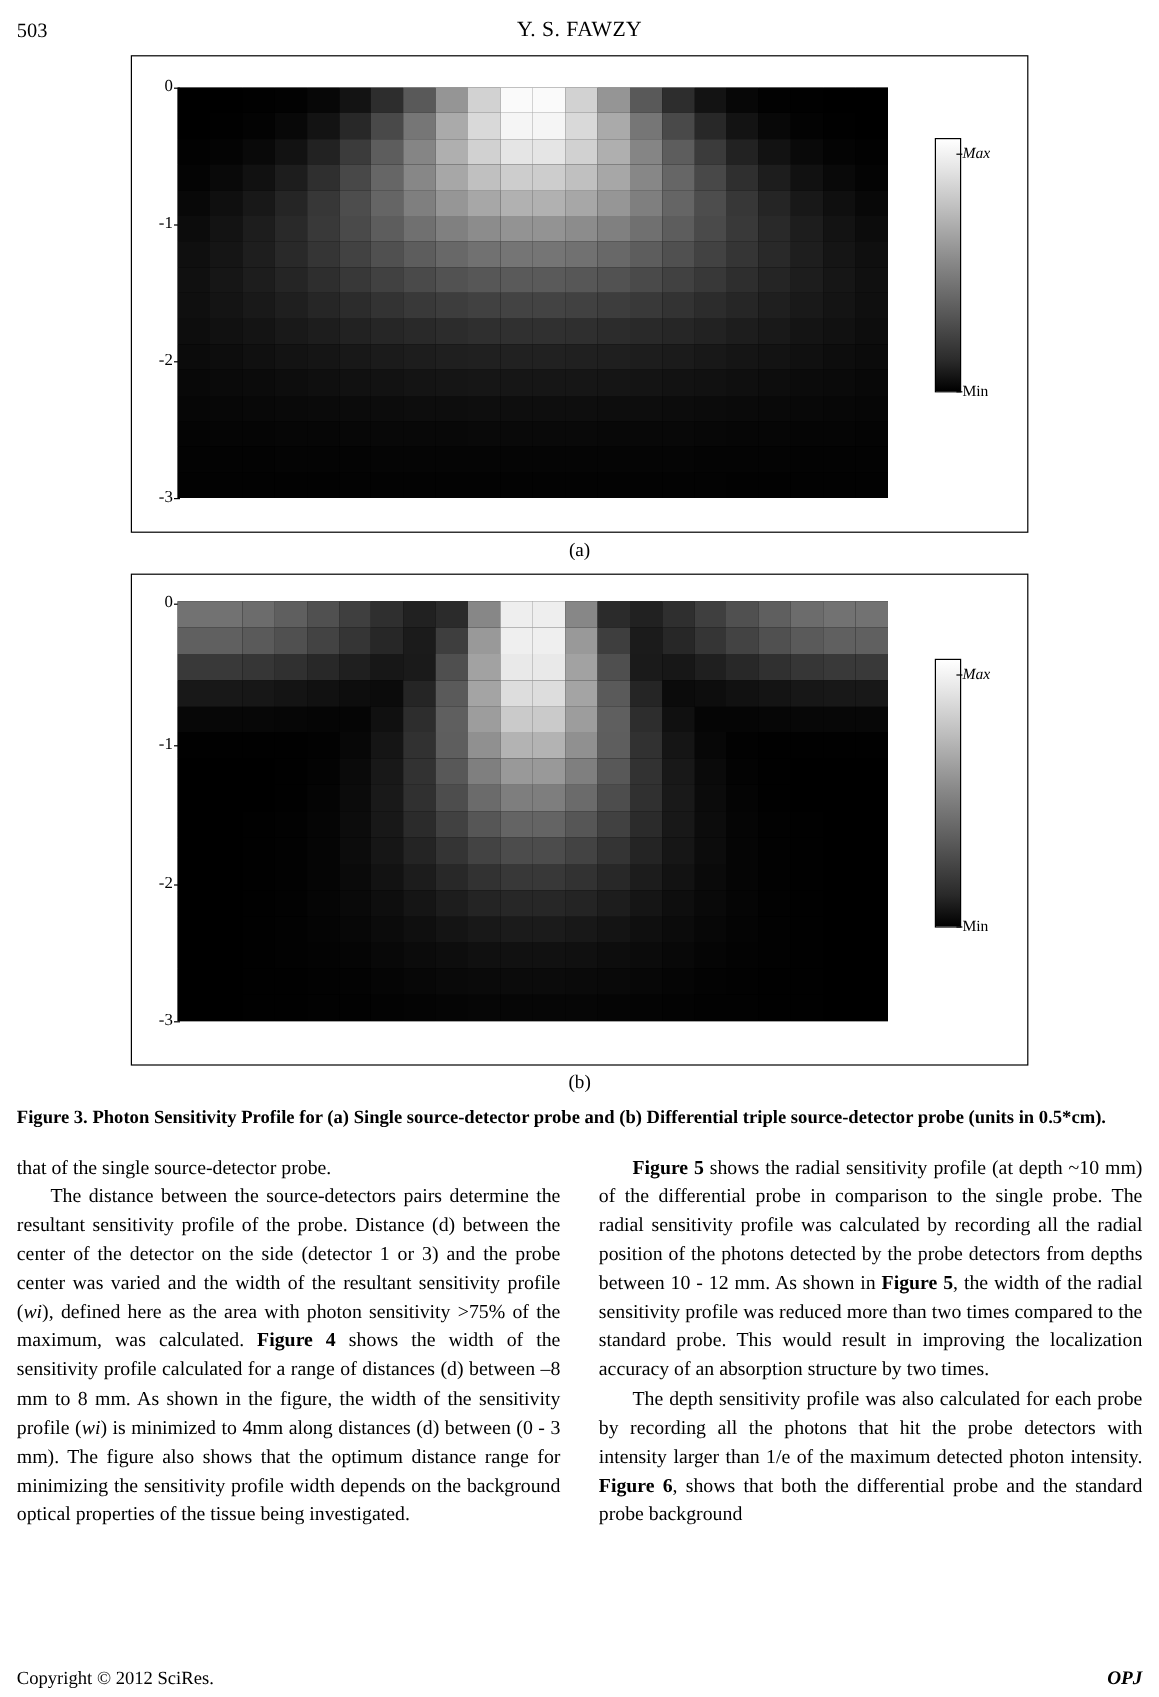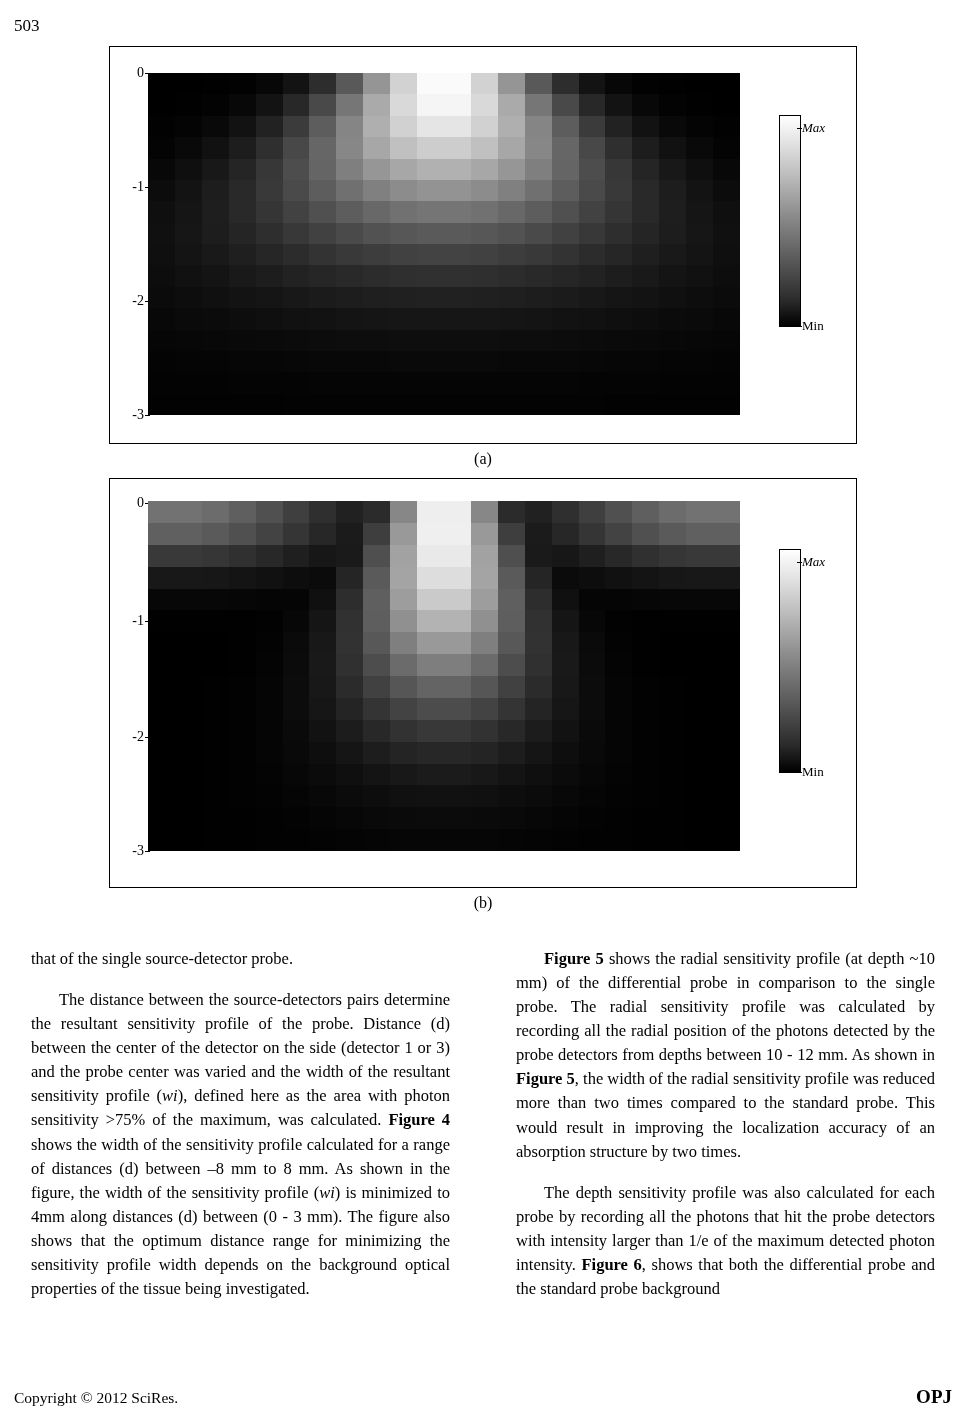--- a/index.html
+++ b/index.html
@@ -148,48 +148,50 @@
     display: flex;
     gap: 32px;
     margin-top: 18px;
   }
   .col {
     width: 453px;
     font-size: 16.5px;
     line-height: 1.46;
     text-align: justify;
   }
-  .col p { margin: 17px; }
+  .col p { margin: 0; }
   .col p.indent { text-indent: 28px; }
   .b { font-weight: bold; }
   .i { font-style: italic; }
 
   
   .footer {
     position: absolute;
     left: 14px;
     right: 14px;
     bottom: 16px;
     display: flex;
     justify-content: space-between;
     align-items: baseline;
     font-size: 15.5px;
   }
   .footer .right {
     font-weight: bold;
-    font-size: 19px;
+    font-style: italic;
+    font-size: 16px;
   }
 </style>
 </head>
 <body>
 
 <div class="page">
 
   <div class="running-head">
     <div class="page-number">503</div>
+    <div class="head-title">Y. S. FAWZY</div>
   </div>
 
   <div class="figure-block fig-a">
     <div class="fig-frame">
       <div class="y-axis">
         <div class="ytick" style="top:26px;">0</div>
         <div class="ytick" style="top:140px;">-1</div>
         <div class="ytick" style="top:254px;">-2</div>
         <div class="ytick" style="top:368px;">-3</div>
       </div>
@@ -922,20 +924,21 @@
           </div>
       </div>
       <div class="colorbar">
         <div class="cb-label cb-max">Max</div>
         <div class="cb-label cb-min">Min</div>
       </div>
     </div>
     <div class="fig-caption-letter">(b)</div>
   </div>
 
+  <div class="fig-caption">Figure 3. Photon Sensitivity Profile for (a) Single source-detector probe and (b) Differential triple source-detector probe (units in 0.5*cm).</div>
 
   <div class="columns">
     <div class="col">
       <p><span>that of the single source-detector probe.</span></p>
       <p class="indent"><span>The distance between the source-detectors pairs determine the resultant sensitivity profile of the probe. Distance (d) between the center of the detector on the side (detector 1 or 3) and the probe center was varied and the width of the resultant sensitivity profile (</span><span class="i">wi</span><span>), defined here as the area with photon sensitivity &gt;75% of the maximum, was calculated. </span><span class="b">Figure 4</span><span> shows the width of the sensitivity profile calculated for a range of distances (d) between –8 mm to 8 mm. As shown in the figure, the width of the sensitivity profile (</span><span class="i">wi</span><span>) is minimized to 4mm along distances (d) between (0 - 3 mm). The figure also shows that the optimum distance range for minimizing the sensitivity profile width depends on the background optical properties of the tissue being investigated.</span></p>
     </div>
     <div class="col">
       <p class="indent"><span class="b">Figure 5</span><span> shows the radial sensitivity profile (at depth ~10 mm) of the differential probe in comparison to the single probe. The radial sensitivity profile was calculated by recording all the radial position of the photons detected by the probe detectors from depths between 10 - 12 mm. As shown in </span><span class="b">Figure 5</span><span>, the width of the radial sensitivity profile was reduced more than two times compared to the standard probe. This would result in improving the localization accuracy of an absorption structure by two times.</span></p>
       <p class="indent"><span>The depth sensitivity profile was also calculated for each probe by recording all the photons that hit the probe detectors with intensity larger than 1/e of the maximum detected photon intensity. </span><span class="b">Figure 6</span><span>, shows that both the differential probe and the standard probe background</span></p>
     </div>

